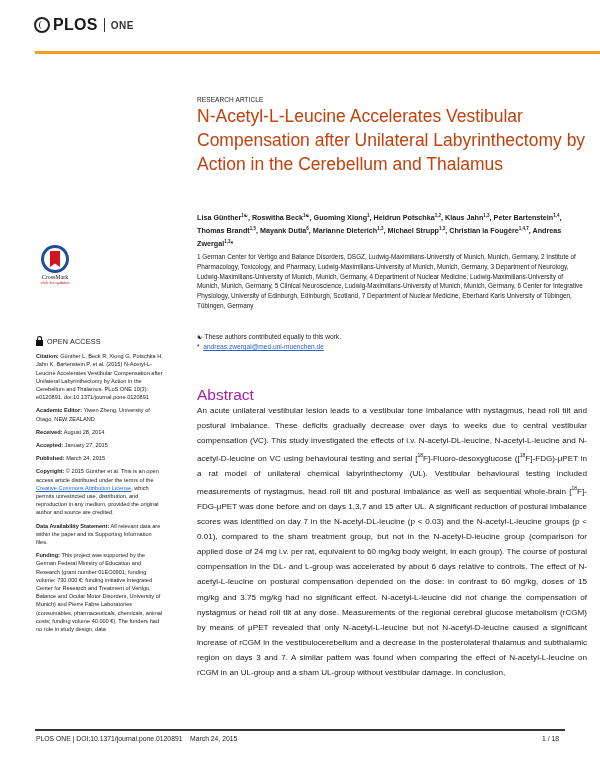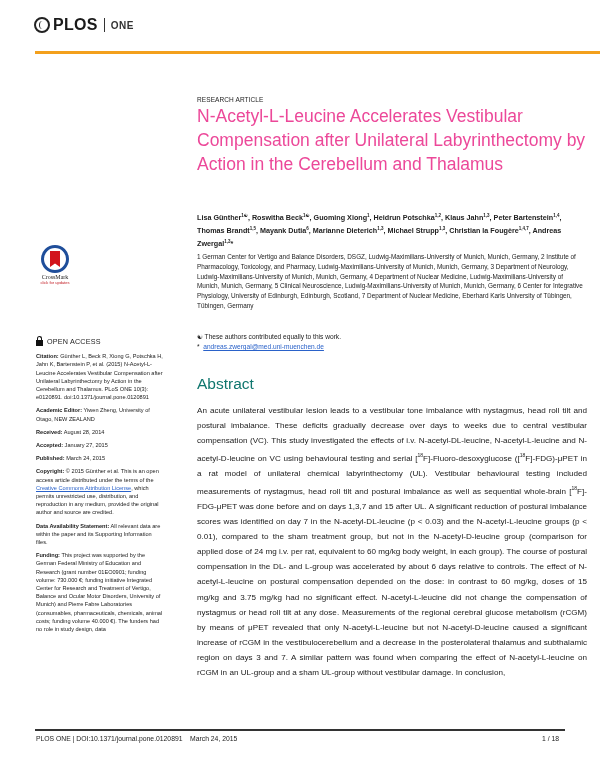--- a/index.html
+++ b/index.html
@@ -21,26 +21,26 @@
   .sidebar { position: absolute; left: 36px; top: 338px; width: 128px; font-size: 5.6px; line-height: 8.2px; color: #222; }
   .oa { display: flex; align-items: center; font-size: 7.2px; letter-spacing: 0.2px; margin-bottom: 6px; text-align: center; }
   .lock { width: 7px; height: 6px; background: #111; margin-right: 4px; position: relative; top: 1px; }
   .lock::before { content: ""; position: absolute; left: 1px; top: -4px; width: 3px; height: 4px; border: 1.2px solid #111; border-bottom: none; border-radius: 3px 3px 0 0; }
   .sb-block { margin-bottom: 5px; }
   .sb-block b { font-weight: bold; }
   .link { color: #2a62c9; text-decoration: underline; }
 
   .main { position: absolute; left: 197px; top: 0; width: 370px; }
   .kicker { position: absolute; top: 96px; font-size: 6.5px; letter-spacing: 0.1px; color: #222; }
-  .title { position: absolute; top: 104px; width: 400px; font-size: 17.5px; line-height: 24px; color: #ec4899; font-weight: normal; }
+  .title { position: absolute; top: 104px; width: 400px; font-size: 17.5px; line-height: 24px; color: #c2410c; font-weight: normal; }
   .authors { position: absolute; top: 211px; width: 390px; font-size: 7.2px; line-height: 10.5px; font-weight: bold; color: #222; }
   .authors sup { font-size: 4.5px; font-weight: bold; }
   .affil { position: absolute; top: 252px; width: 390px; font-size: 6.4px; line-height: 9.8px; color: #222; }
   .notes { position: absolute; top: 332px; width: 390px; font-size: 6.6px; line-height: 10px; color: #222; }
-  .abs-head { position: absolute; top: 375px; font-size: 15.5px; color: #0f766e; }
+  .abs-head { position: absolute; top: 386px; font-size: 15.5px; color: #a21caf; }
   .abstract { position: absolute; top: 403px; width: 390px; font-size: 8.1px; line-height: 15.1px; color: #1a1a1a; text-align: justify; }
   .abstract sup { font-size: 5px; }
 
   .footer-rule { position: absolute; left: 35px; top: 729px; width: 530px; height: 1.5px; background: #333; }
   .footer-left { position: absolute; left: 36px; top: 735px; font-size: 6.8px; color: #222; }
   .footer-right { position: absolute; left: 542px; top: 735px; font-size: 6.8px; color: #222; }
 </style>
 </head>
 <body>
 

